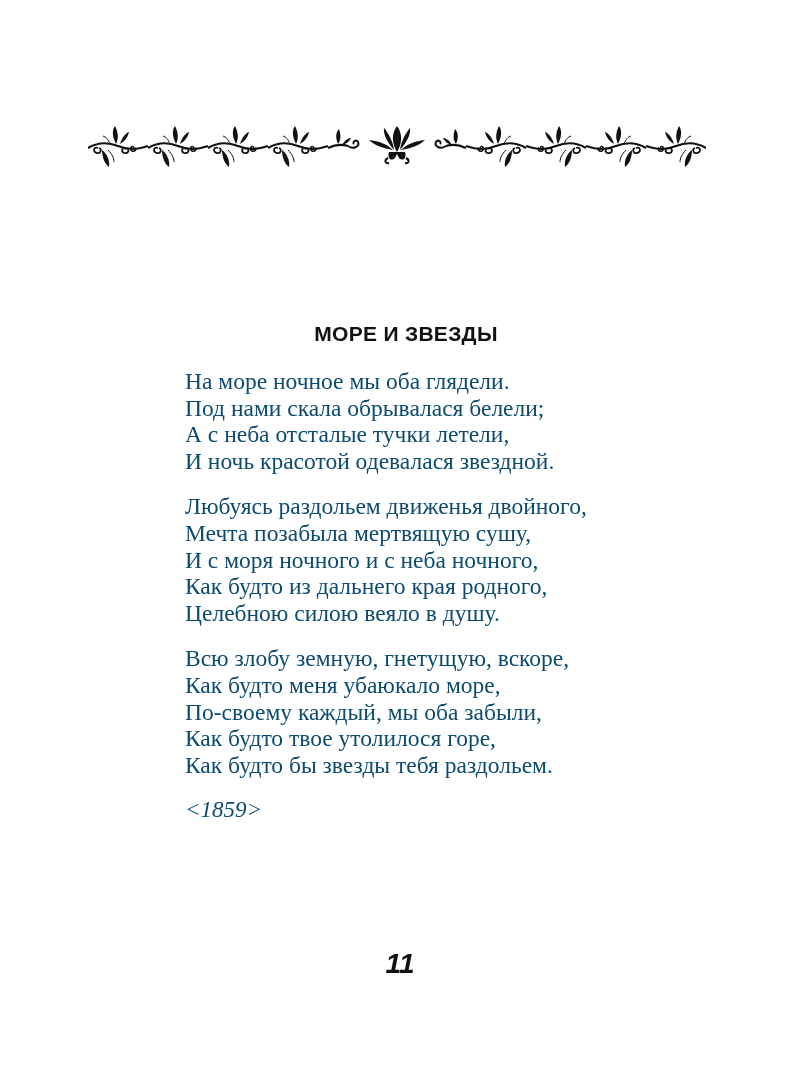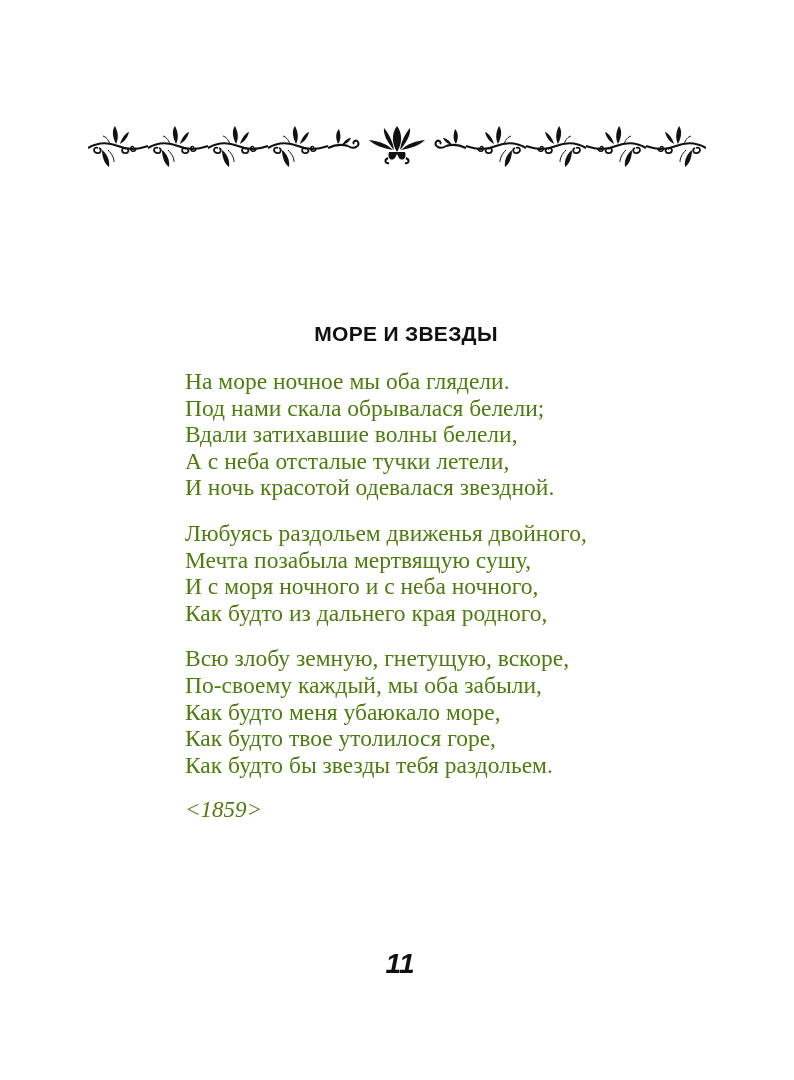--- a/index.html
+++ b/index.html
@@ -36,21 +36,21 @@
       padding-left: 18px;
       box-sizing: border-box;
     }
     .poem {
       position: absolute;
       left: 185px;
       top: 368px;
       font-family: "Liberation Serif", serif;
       font-size: 23.5px;
       line-height: 26.6px;
-      color: #4d7c0f;
+      color: #0c4a6e;
     }
     .stanza { margin: 0 0 19px 0; }
     .stanza .line { white-space: nowrap; display: block; }
     .date {
       font-family: "Liberation Serif", serif;
       font-style: italic;
       font-size: 23px;
       display: block;
     }
     .page-number {
@@ -129,33 +129,33 @@
     </g>
   </svg>
 </div>
 
 <div class="title">МОРЕ И ЗВЕЗДЫ</div>
 
 <div class="poem">
   <div class="stanza">
     <span class="line">На море ночное мы оба глядели.</span>
     <span class="line">Под нами скала обрывалася белели;</span>
-    <span class="line">Вдали затихавшие волны белели,</span>
     <span class="line">А с неба отсталые тучки летели,</span>
     <span class="line">И ночь красотой одевалася звездной.</span>
   </div>
   <div class="stanza">
     <span class="line">Любуясь раздольем движенья двойного,</span>
     <span class="line">Мечта позабыла мертвящую сушу,</span>
     <span class="line">И с моря ночного и с неба ночного,</span>
     <span class="line">Как будто из дальнего края родного,</span>
+    <span class="line">Целебною силою веяло в душу.</span>
   </div>
   <div class="stanza">
     <span class="line">Всю злобу земную, гнетущую, вскоре,</span>
+    <span class="line">Как будто меня убаюкало море,</span>
     <span class="line">По-своему каждый, мы оба забыли,</span>
-    <span class="line">Как будто меня убаюкало море,</span>
     <span class="line">Как будто твое утолилося горе,</span>
     <span class="line">Как будто бы звезды тебя раздольем.</span>
   </div>
   <span class="date">&lt;1859&gt;</span>
 </div>
 
 <div class="page-number">11</div>
 
 </body></html>

